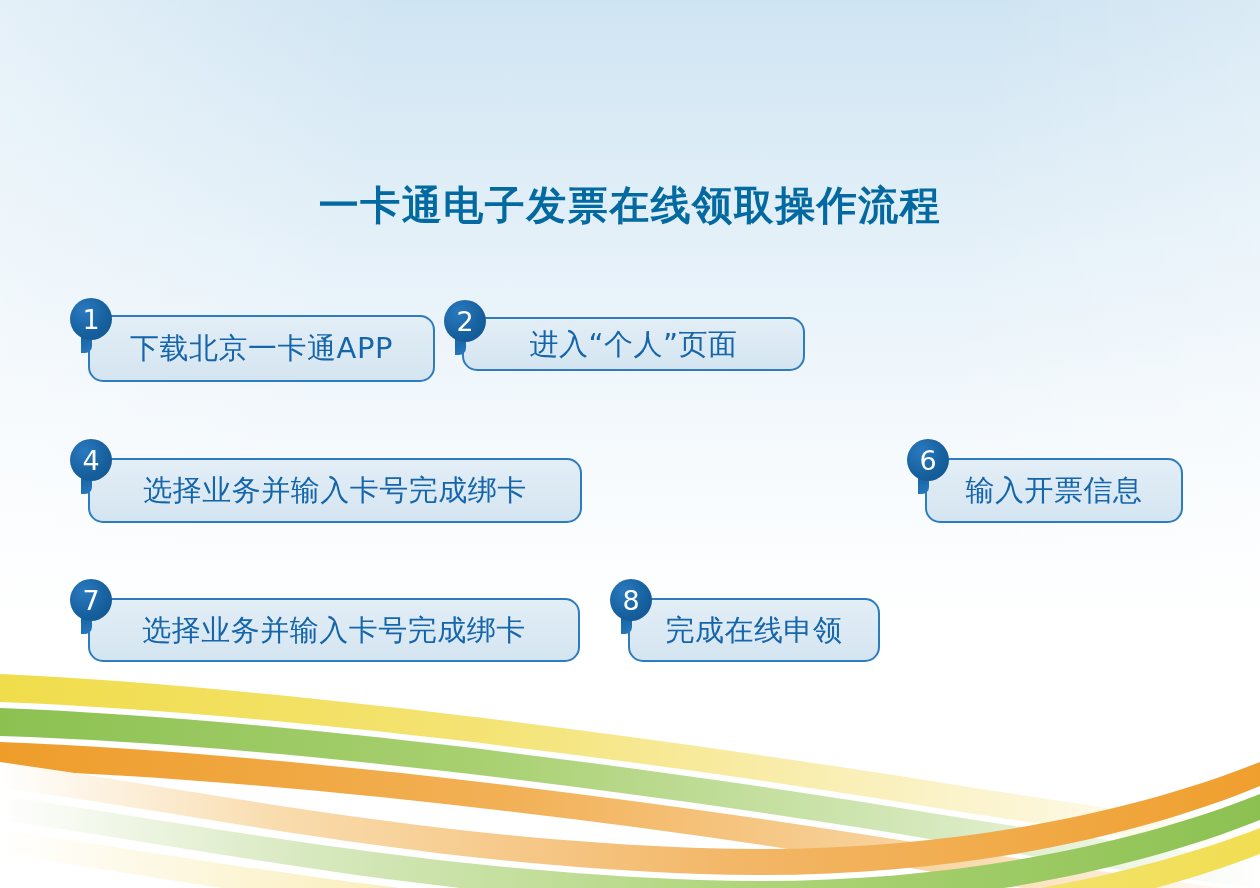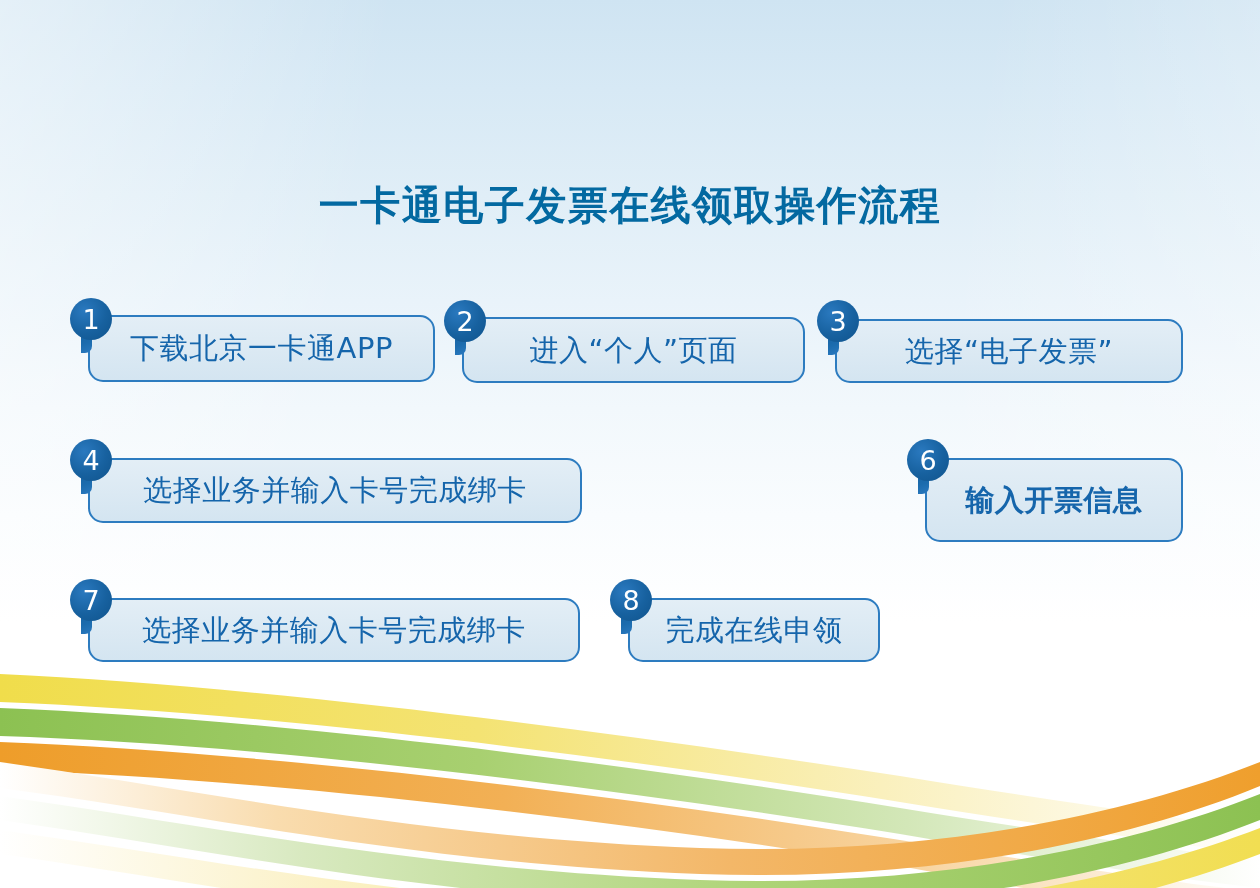--- a/index.html
+++ b/index.html
@@ -193,46 +193,39 @@
 
   <div class="step" style="left:88px; top:315px; width:347px; height:67px;">
     <div class="step-box" style="width:347px; height:67px;">
       <span class="step-label">下载北京一卡通APP</span>
     </div>
     <div class="badge-tail" style="left:-7px; top:12px;"></div>
     <div class="badge" style="left:-18px; top:-17px;">1</div>
   </div>
 
   <div class="step" style="left:462px; top:317px; width:343px; height:66px;">
-    <div class="step-box" style="width:343px; height:66px;">
+    <div class="step-box" style="width:343px; height:54px;">
       <span class="step-label">进入“个人”页面</span>
     </div>
     <div class="badge-tail" style="left:-7px; top:12px;"></div>
     <div class="badge" style="left:-18px; top:-17px;">2</div>
   </div>
 
-  <div class="step" style="left:835px; top:319px; width:348px; height:64px;">
-    <div class="step-box" style="width:348px; height:64px;">
-      <span class="step-label">选择“电子发票”</span>
-    </div>
-    <div class="badge-tail" style="left:-7px; top:10px;"></div>
-    <div class="badge" style="left:-18px; top:-19px;">3</div>
-  </div>
 
   <div class="step" style="left:88px; top:458px; width:494px; height:65px;">
     <div class="step-box" style="width:494px; height:65px;">
       <span class="step-label">选择业务并输入卡号完成绑卡</span>
     </div>
     <div class="badge-tail" style="left:-7px; top:10px;"></div>
     <div class="badge" style="left:-18px; top:-19px;">4</div>
   </div>
 
 
   <div class="step" style="left:925px; top:458px; width:258px; height:65px;">
-    <div class="step-box" style="width:258px; height:84px;font-weight:bold;">
+    <div class="step-box" style="width:258px; height:65px;">
       <span class="step-label">输入开票信息</span>
     </div>
     <div class="badge-tail" style="left:-7px; top:10px;"></div>
     <div class="badge" style="left:-18px; top:-19px;">6</div>
   </div>
 
   <div class="step" style="left:88px; top:598px; width:492px; height:64px;">
     <div class="step-box" style="width:492px; height:64px;">
       <span class="step-label">选择业务并输入卡号完成绑卡</span>
     </div>

